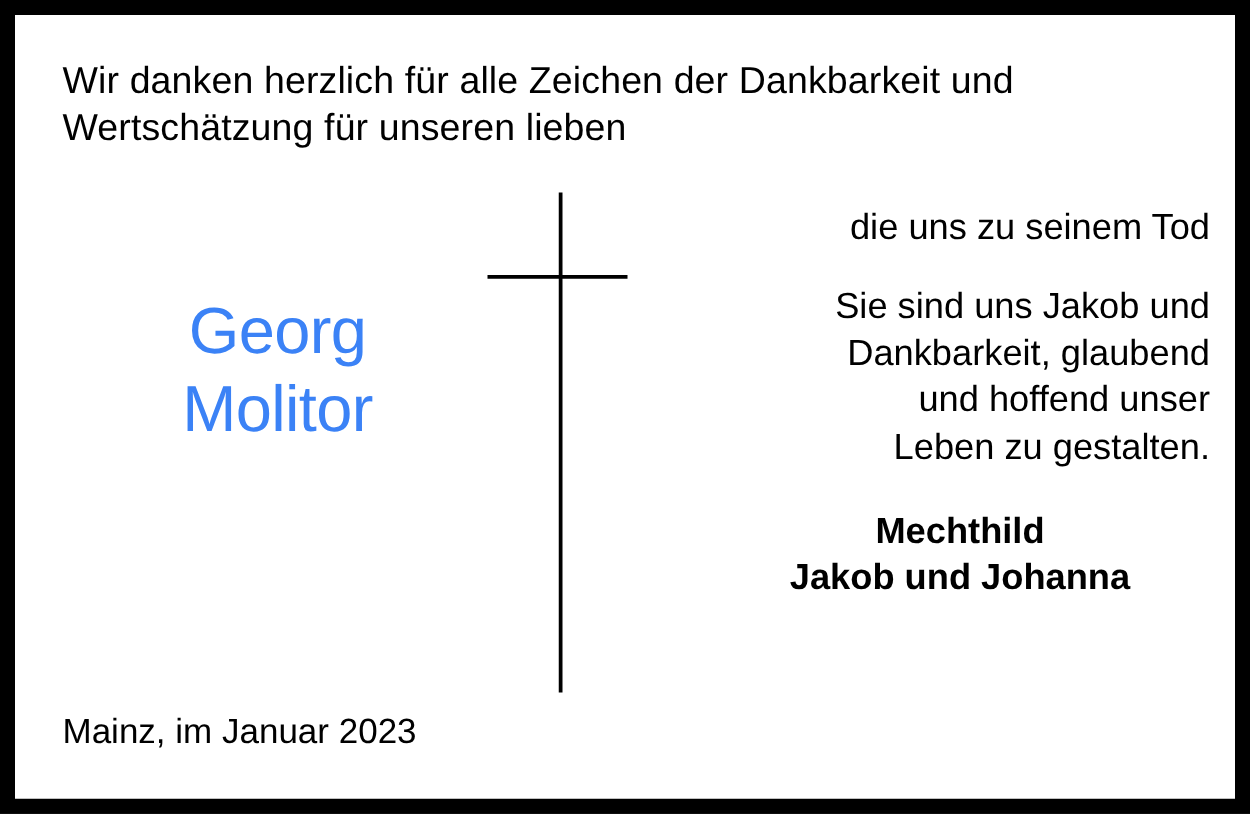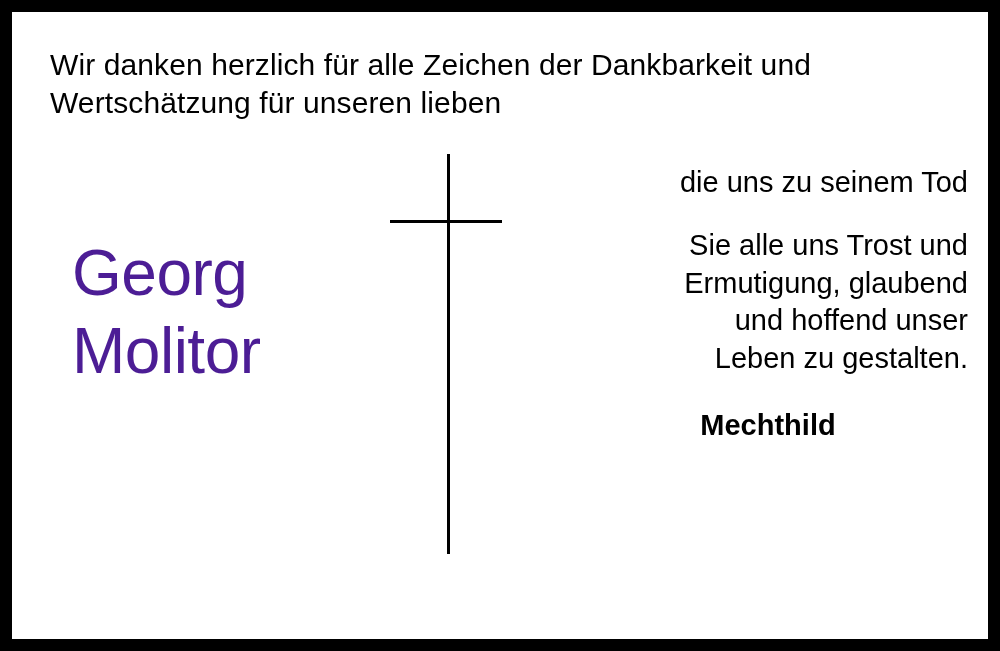--- a/index.html
+++ b/index.html
@@ -60,23 +60,23 @@
     height: 3px;
     background: #000000;
   }
 
   
   .name-block {
     position: absolute;
     left: 60px;
     top: 222px;
     width: 300px;
-    text-align: left;
-    color: #4c1d95;
-    font-size: 64px;
+    text-align: center;
+    color: #3b82f6;
+    font-size: 52px;
     line-height: 1.22;
     font-weight: 400;
     letter-spacing: -0.5px;
   }
   .name-line {
     display: block;
     white-space: nowrap;
   }
 
   
@@ -141,26 +141,28 @@
     <span class="name-line">Molitor</span>
   </div>
 
   <div class="right-col">
 
     <div class="para">
       <span class="tline">die uns zu seinem Tod</span>
     </div>
 
     <div class="para">
-      <span class="tline">Sie alle uns Trost und</span>
-      <span class="tline">Ermutigung, glaubend</span>
+      <span class="tline">Sie sind uns Jakob und</span>
+      <span class="tline">Dankbarkeit, glaubend</span>
       <span class="tline">und hoffend unser</span>
       <span class="tline">Leben zu gestalten.</span>
     </div>
 
     <div class="signature">
       <span class="tline">Mechthild</span>
+      <span class="tline">Jakob und Johanna</span>
     </div>
 
   </div>
 
+  <div class="place-date">Mainz, im Januar 2023</div>
 
 </div>
 
 </body></html>

